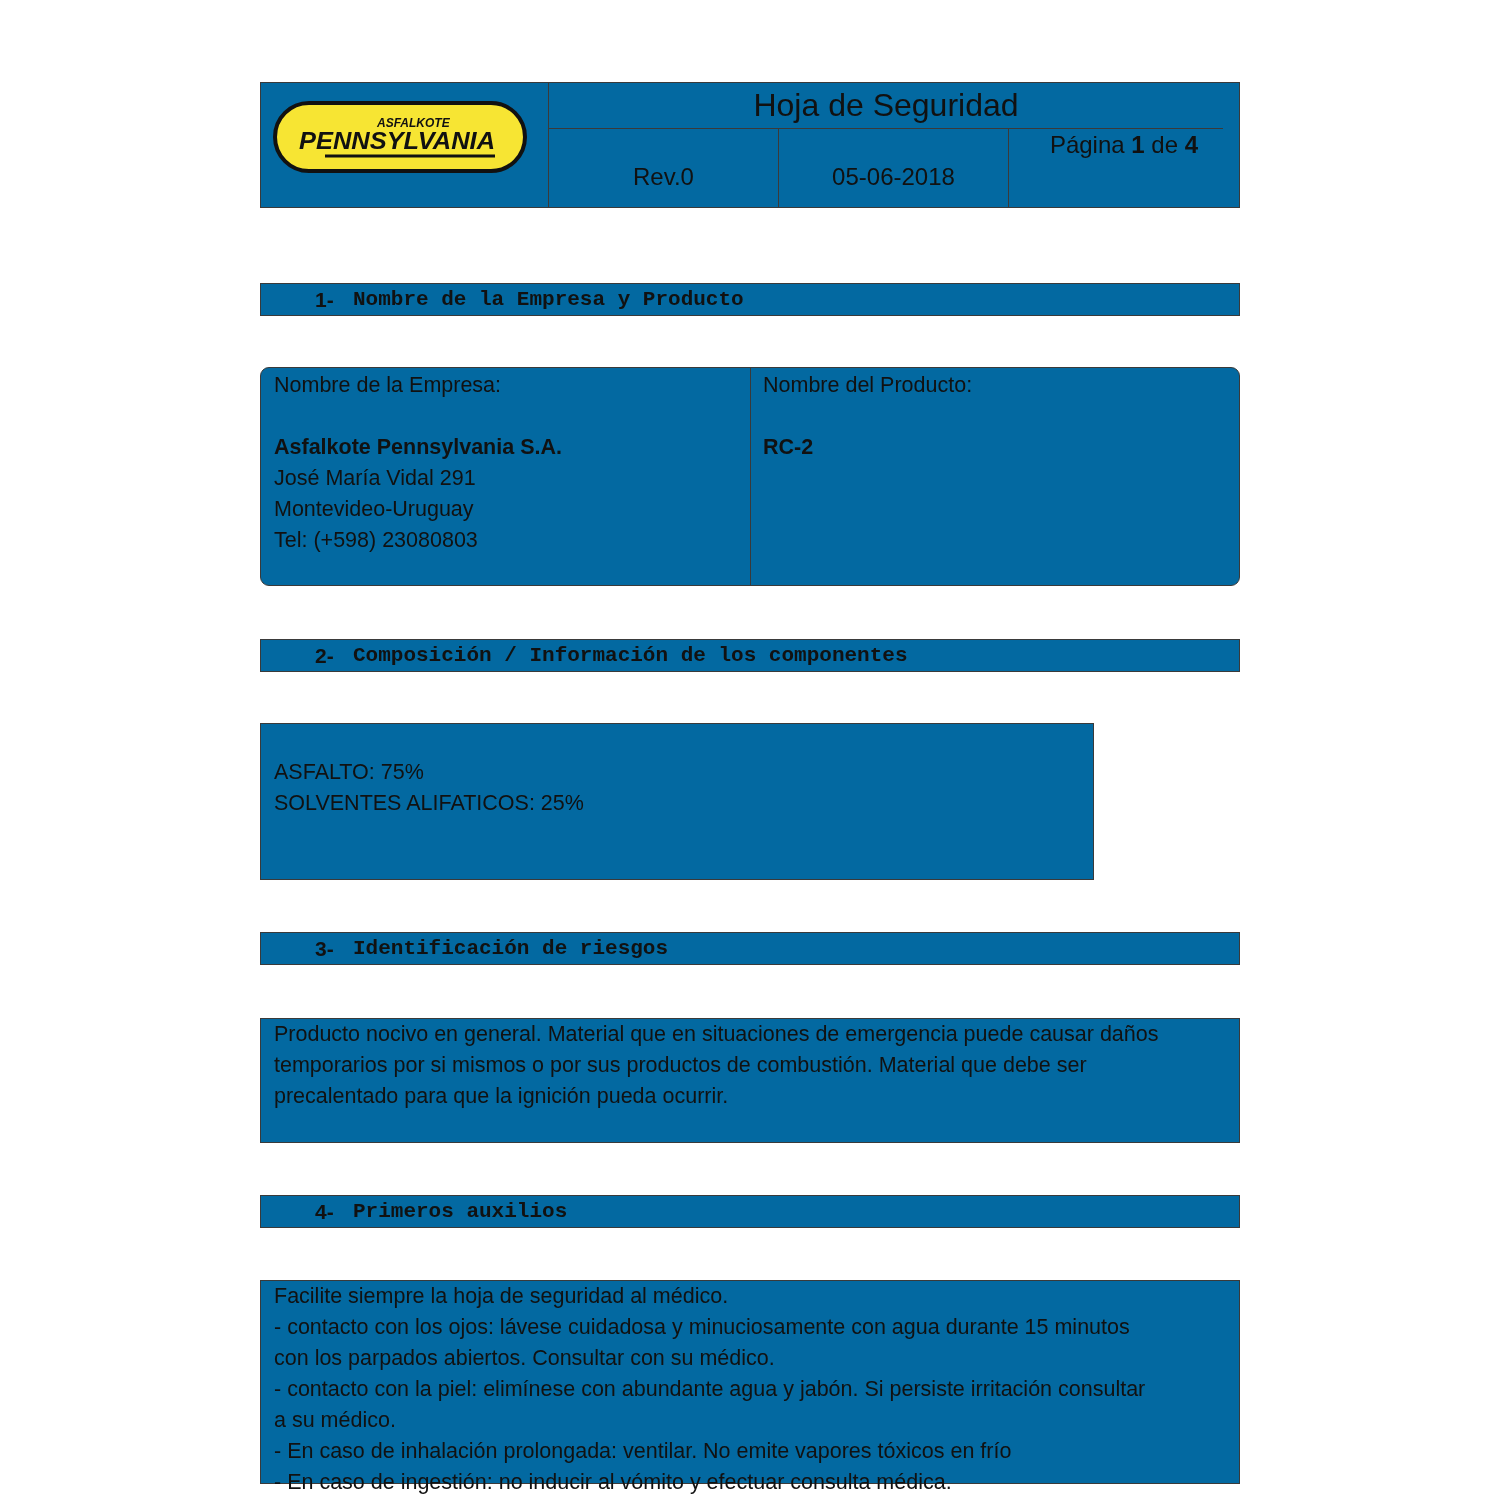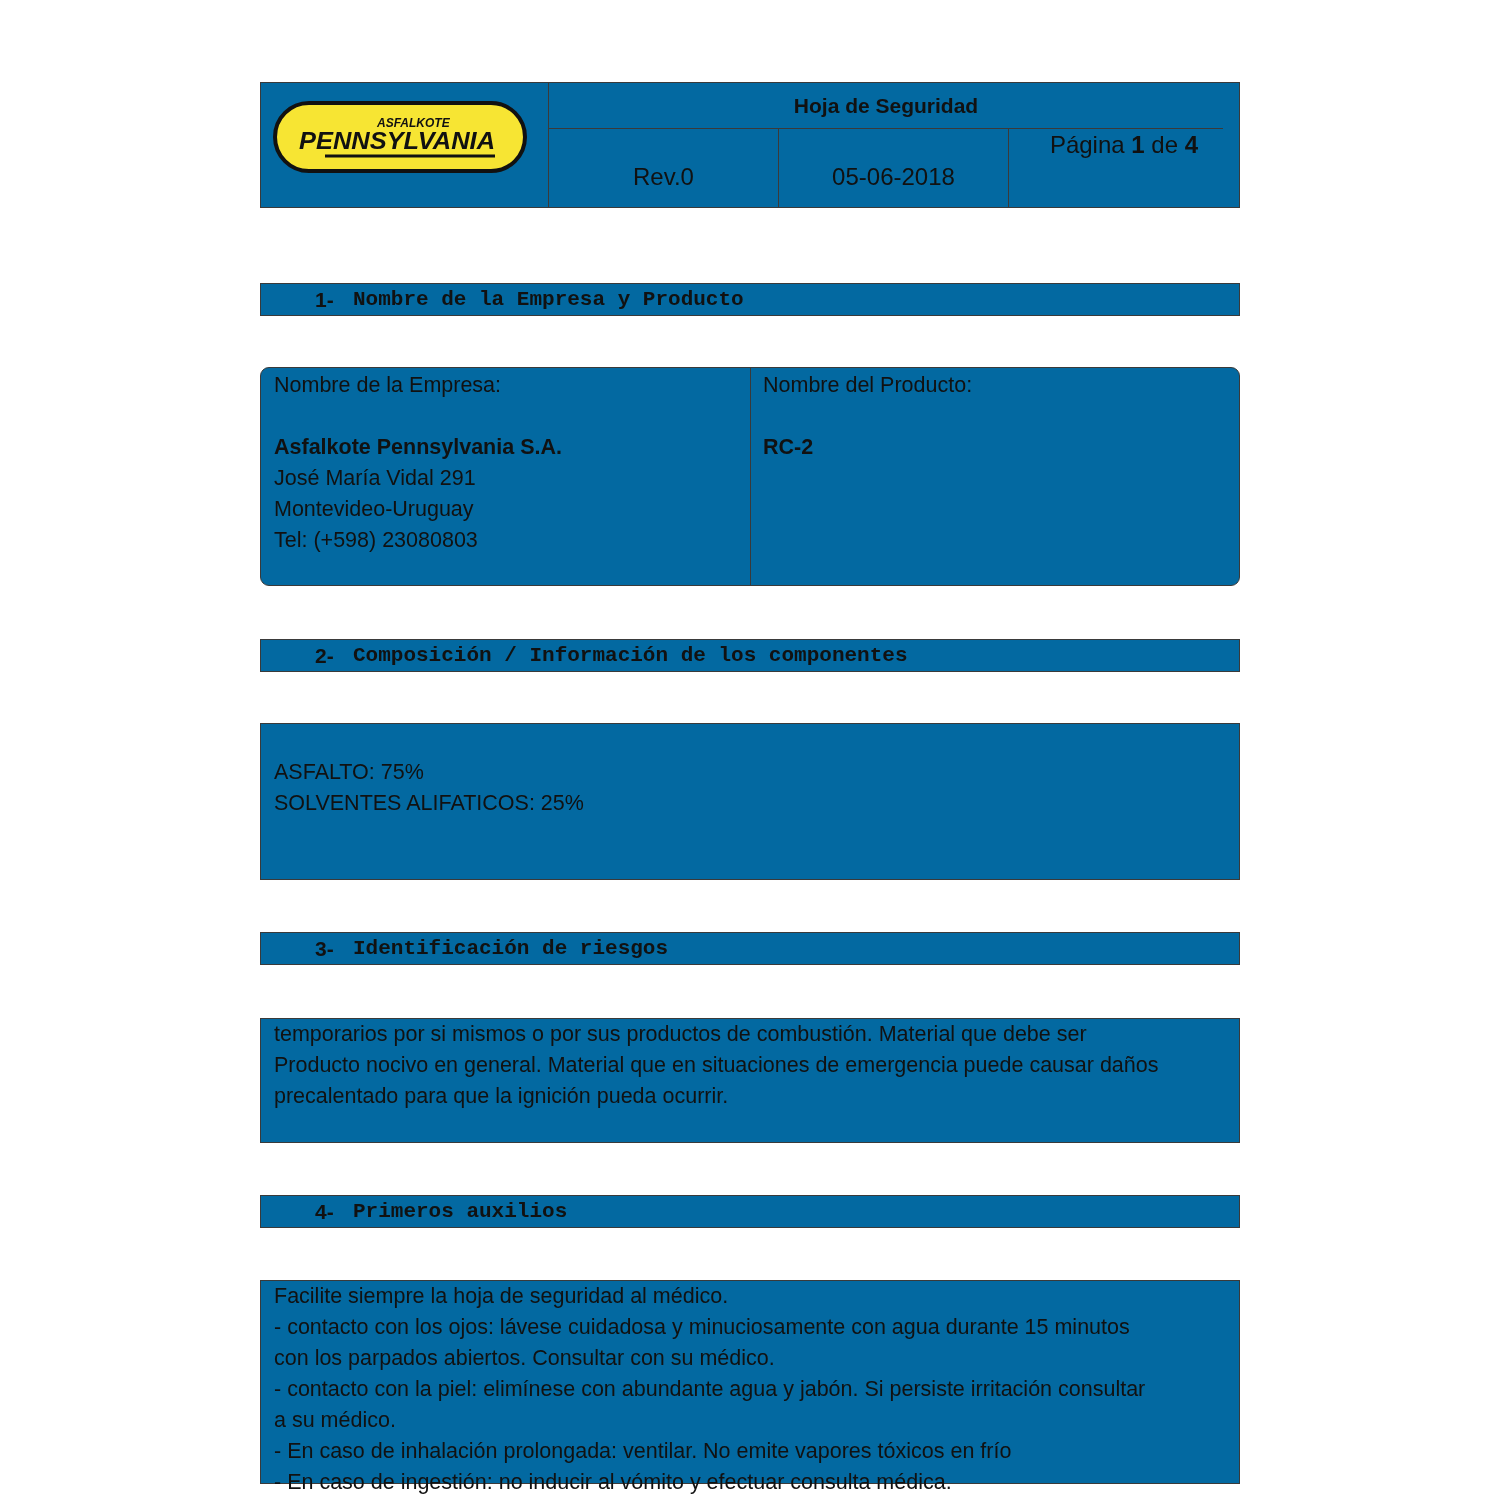--- a/index.html
+++ b/index.html
@@ -31,21 +31,21 @@
       left: 260px; top: 82px; width: 980px; height: 126px;
     }
     .hdr .logo-cell {
       position: absolute; left: 0; top: 0; width: 288px; height: 100%;
       border-right: 1.5px solid #3a3a3a; box-sizing: border-box;
     }
     .hdr .title-cell {
       position: absolute; left: 288px; top: 0; right: 16px; height: 46px;
       border-bottom: 1.5px solid #3a3a3a; box-sizing: border-box;
       display: flex; align-items: center; justify-content: center;
-      font-weight: bold; font-size: 21px;
+      font-weight: normal; font-size: 32px;
     }
     .hdr .rev-cell, .hdr .date-cell, .hdr .page-cell {
       position: absolute; top: 46px; bottom: 0; box-sizing: border-box;
       font-size: 24px;
     }
     .hdr .rev-cell {
       left: 288px; width: 230px; border-right: 1.5px solid #3a3a3a;
       display: flex; align-items: flex-end; justify-content: center; padding-bottom: 16px;
     }
     .hdr .date-cell {
@@ -85,21 +85,21 @@
       position: absolute; left: 0; top: 0; width: 490px; height: 100%;
       border-right: 1.5px solid #3a3a3a; box-sizing: border-box;
       padding: 2px 0 0 13px;
     }
     .box1 .col-right {
       position: absolute; left: 490px; top: 0; right: 0; height: 100%;
       box-sizing: border-box; padding: 2px 0 0 12px;
     }
     .spacer { display: block; height: 31px; }
 
-    .box2 { left: 260px; top: 723px; width: 980px; height: 157px; padding: 33px 0 0 13px; }
+    .box2 { left: 260px; top: 723px; width: 834px; height: 157px; padding: 33px 0 0 13px; }
     .box3 { left: 260px; top: 1018px; width: 980px; height: 125px; padding: 0 0 0 13px; }
     .box4 { left: 260px; top: 1280px; width: 980px; height: 204px; padding: 0 0 0 13px; }
   </style>
 </head>
 <body>
 
 <div class="page">
 
   <div class="box hdr">
     <div class="logo-cell">
@@ -154,22 +154,22 @@
     <span class="ln">ASFALTO: 75%</span>
     <span class="ln">SOLVENTES ALIFATICOS: 25%</span>
   </div>
 
   <div class="box sec" style="top:932px;">
     <span class="num">3-</span>
     <span class="label">Identificación de riesgos</span>
   </div>
 
   <div class="box box3 content">
+    <span class="ln">Producto nocivo en general. Material que en situaciones de emergencia puede causar daños</span>
     <span class="ln">temporarios por si mismos o por sus productos de combustión. Material que debe ser</span>
-    <span class="ln">Producto nocivo en general. Material que en situaciones de emergencia puede causar daños</span>
     <span class="ln">precalentado para que la ignición pueda ocurrir.</span>
   </div>
 
   <div class="box sec" style="top:1195px;">
     <span class="num">4-</span>
     <span class="label">Primeros auxilios</span>
   </div>
 
   <div class="box box4 content">
     <span class="ln">Facilite siempre la hoja de seguridad al médico.</span>

